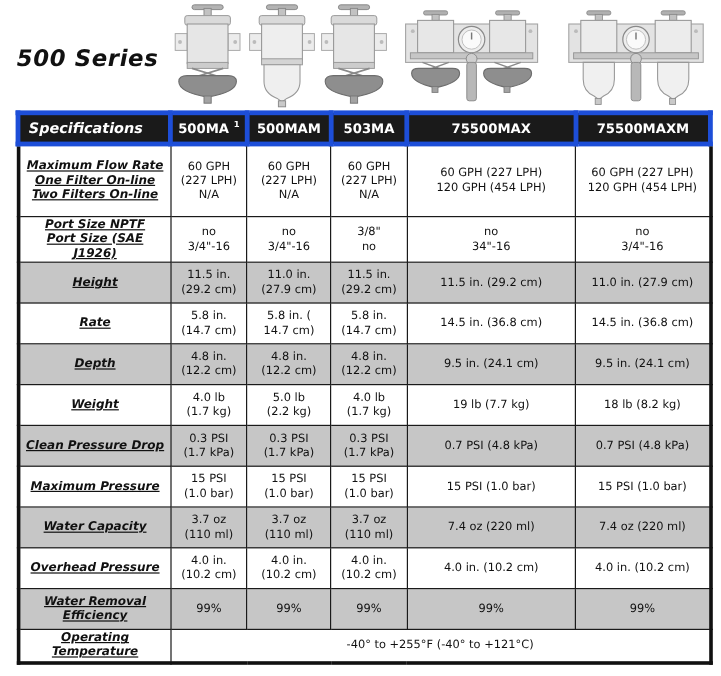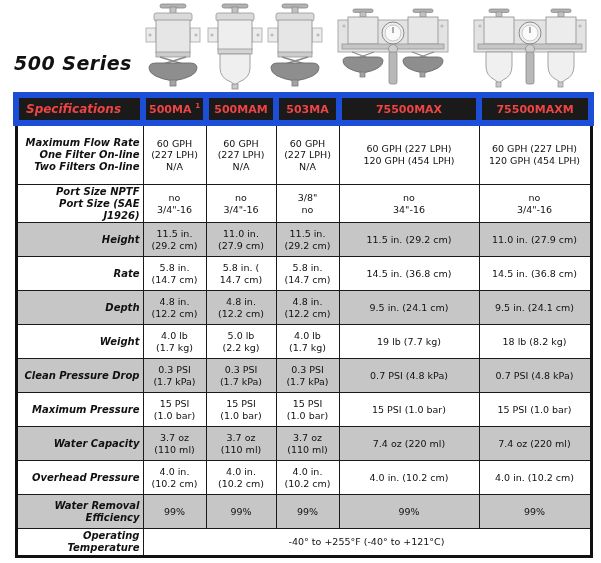--- a/index.html
+++ b/index.html
@@ -1,32 +1,32 @@
 <!DOCTYPE html>
 <html><head>
 <meta charset="utf-8">
 <style>
   html,body{margin:0;padding:0;background:#fff;}
   .page{position:relative;width:601px;height:563px;background:#ffffff;overflow:hidden;
         font-family:"DejaVu Sans","Liberation Sans",sans-serif;color:#111;}
-  .series-title{position:absolute;left:14px;top:52px;font-size:19px;font-weight:bold;
+  .series-title{position:absolute;left:14px;top:38px;font-size:19px;font-weight:bold;
         font-style:italic;letter-spacing:0.5px;color:#111;}
   .product{position:absolute;top:2px;}
   .p1{left:144px;} .p2{left:206px;} .p3{left:266px;}
   .p4{left:336px;top:8px;} .p5{left:470px;top:8px;}
 
   table.specs{position:absolute;left:13px;top:92px;width:581px;border-collapse:collapse;
         border:3px solid #111;table-layout:fixed;}
   table.specs td,table.specs th{border:1px solid #1a1a1a;padding:1px 3px;vertical-align:middle;}
-  tr.head th{background:#1a1a1a;color:#ef4444;font-size:11px;font-weight:bold;height:20px;
-        text-align:center;border:6px solid #1d4ed8;margin-top:16px;}
+  tr.head th{background:#1a1a1a;color:#ffffff;font-size:11px;font-weight:bold;height:20px;
+        text-align:center;border:4px solid #1d4ed8;margin-top:16px;}
   tr.head th.speclab{text-align:left;padding-left:7px;font-style:italic;font-size:12px;}
   tr.head sup{font-size:7px;}
-  td.label{font-size:10px;font-weight:bold;font-style:italic;text-align:right;
-        padding-left:6px;line-height:1.18;white-space:pre-line;}
+  td.label{font-size:10px;font-weight:bold;font-style:italic;text-align:center;
+        padding-left:6px;line-height:1.18;white-space:pre-line;text-decoration:underline;}
   td.val{font-size:9.5px;text-align:center;line-height:1.22;white-space:pre-line;}
   tr.shaded td{background:#c6c6c6;}
   tr.plain td{background:#ffffff;}
   tr.r-flow td{height:56px;}
   tr.r-std td{height:31px;}
   tr.r-port td{height:34px;}
   tr.r-last td{height:23px;}
 </style>
 </head>
 <body>

